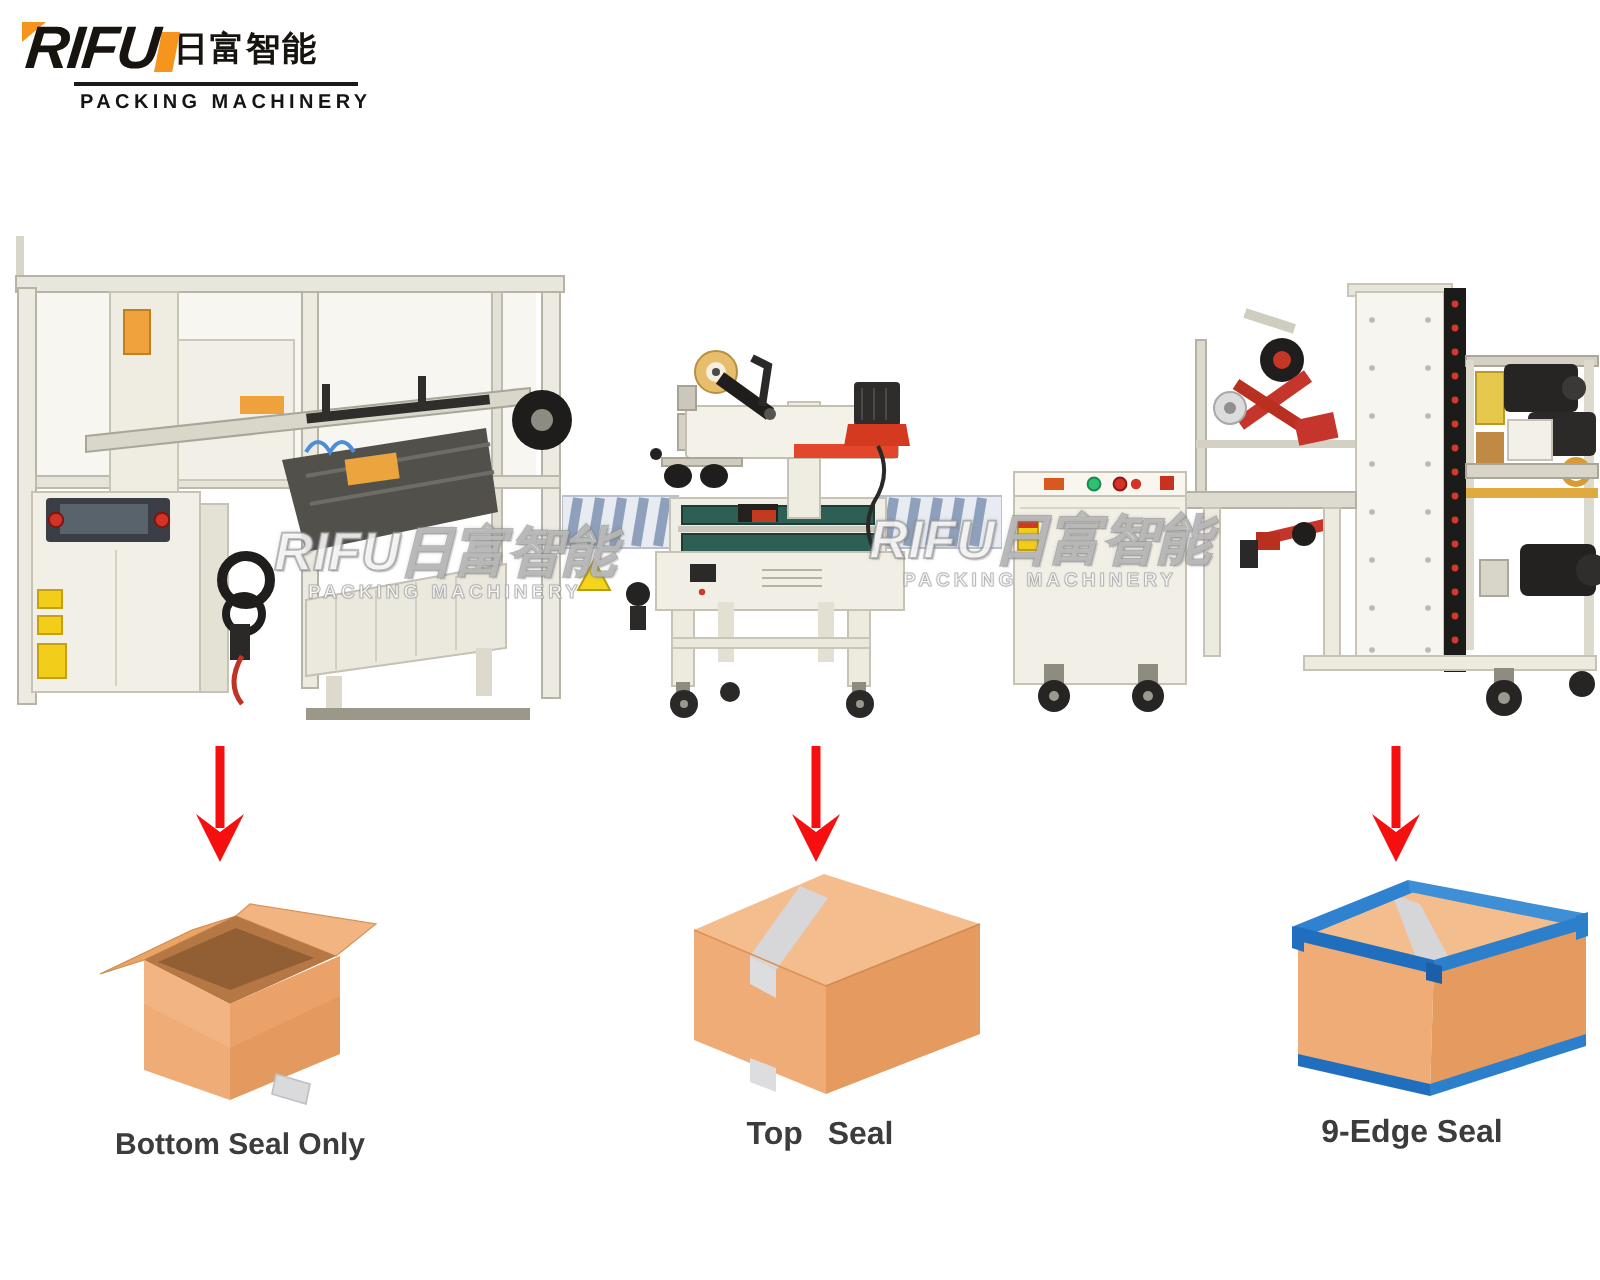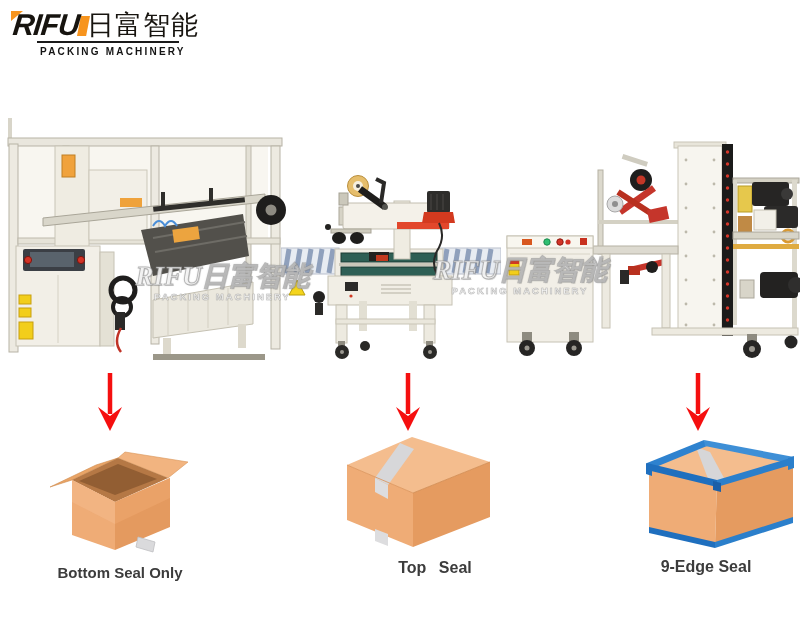--- a/index.html
+++ b/index.html
@@ -4,46 +4,46 @@
 <style>
   html,body{margin:0;padding:0;background:#ffffff;}
   .canvas{position:relative;width:800px;height:640px;background:#ffffff;overflow:hidden;
           font-family:"Liberation Sans",sans-serif;}
 
   
   .logo{position:absolute;left:13px;top:10px;z-index:8;}
   .logo-row{position:relative;display:flex;align-items:flex-end;white-space:nowrap;}
   .brand-latin{font-style:italic;font-weight:900;font-size:30px;line-height:30px;
                letter-spacing:-1px;color:#17140f;transform:skewX(-6deg);}
-  .brand-cn{font-family:"DejaVu Sans",sans-serif;font-weight:400;font-size:27px;line-height:30px;
+  .brand-cn{font-family:"DejaVu Sans",sans-serif;font-weight:700;font-size:17px;line-height:30px;
             color:#17140f;margin-left:8px;letter-spacing:1px;}
   .accent-a{position:absolute;left:-2px;top:1px;width:12px;height:10px;background:#F7941D;
             clip-path:polygon(0 0,100% 0,0 100%);}
   .accent-b{position:absolute;left:64px;top:6px;width:13px;height:20px;background:#F7941D;
             clip-path:polygon(30% 0,100% 0,70% 100%,0 100%);}
   .logo-line{height:2px;background:#1a1a1a;width:142px;margin:1px 0 0 24px;}
   .logo-tagline{font-weight:700;font-size:10px;letter-spacing:2.2px;color:#141414;margin:3px 0 0 27px;}
 
   
   .watermark{position:absolute;z-index:6;text-align:center;pointer-events:none;}
-  .wm-main{font-family:Liberation Serif, serif;font-style:italic;font-weight:900;font-size:27px;
+  .wm-main{font-family:Liberation Sans, sans-serif;font-style:italic;font-weight:900;font-size:27px;
            line-height:28px;white-space:nowrap;color:rgba(255,255,255,0.82);
            -webkit-text-stroke:1px rgba(135,135,135,0.55);
            text-shadow:0 0 2px rgba(120,120,120,0.40),1px 1px 0 rgba(120,120,120,0.25);}
   .wm-sub{font-weight:700;font-size:9.5px;letter-spacing:2px;white-space:nowrap;margin-top:1px;
           color:rgba(255,255,255,0.88);-webkit-text-stroke:0.5px rgba(130,130,130,0.5);
           text-shadow:0 0 1px rgba(120,120,120,0.45);}
 
   
   .machine{position:absolute;z-index:2;}
   .arrow{position:absolute;z-index:3;}
   .boxsvg{position:absolute;z-index:3;}
   .seal-label{position:absolute;z-index:4;font-weight:700;font-size:16px;color:#3c3c3c;text-align:center;}
   .lbl-1{left:30px;top:564px;width:180px;font-size:15px;}
-  .lbl-2{left:355px;top:559px;width:160px;word-spacing:8px;}
+  .lbl-2{left:330px;top:559px;width:160px;word-spacing:8px;}
   .lbl-3{left:626px;top:558px;width:160px;}
 </style>
 </head>
 <body>
 
 <div class="canvas">
 
   <div class="logo">
     <div class="logo-row">
       <span class="accent-a"></span>

